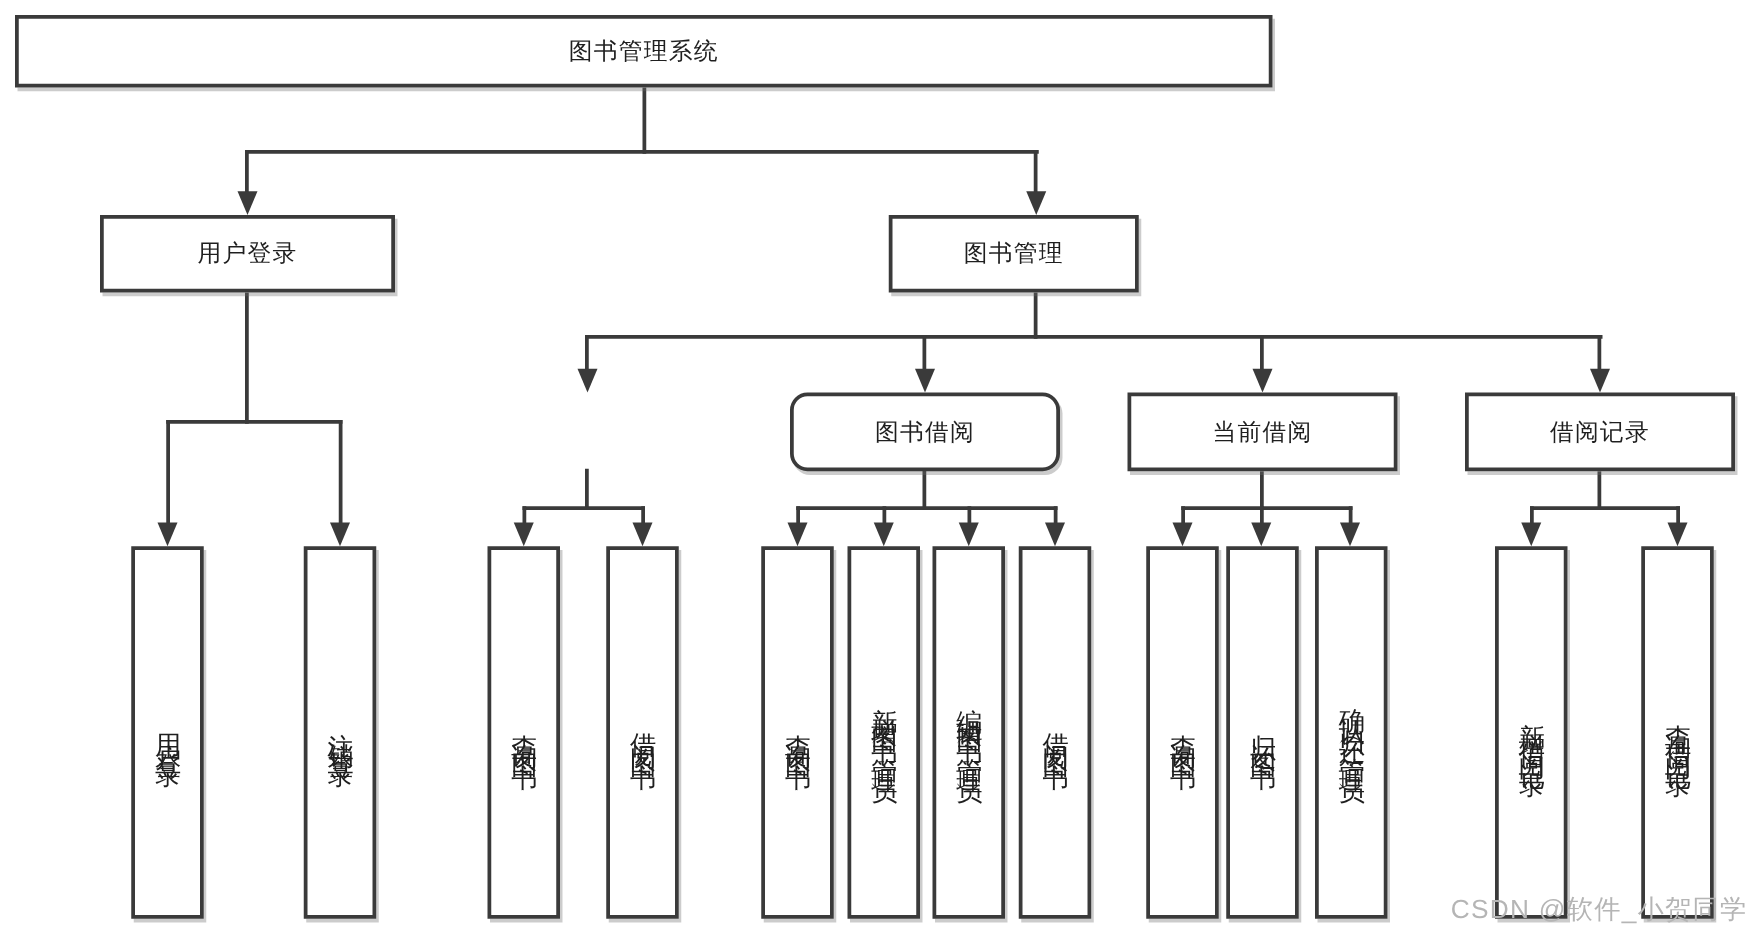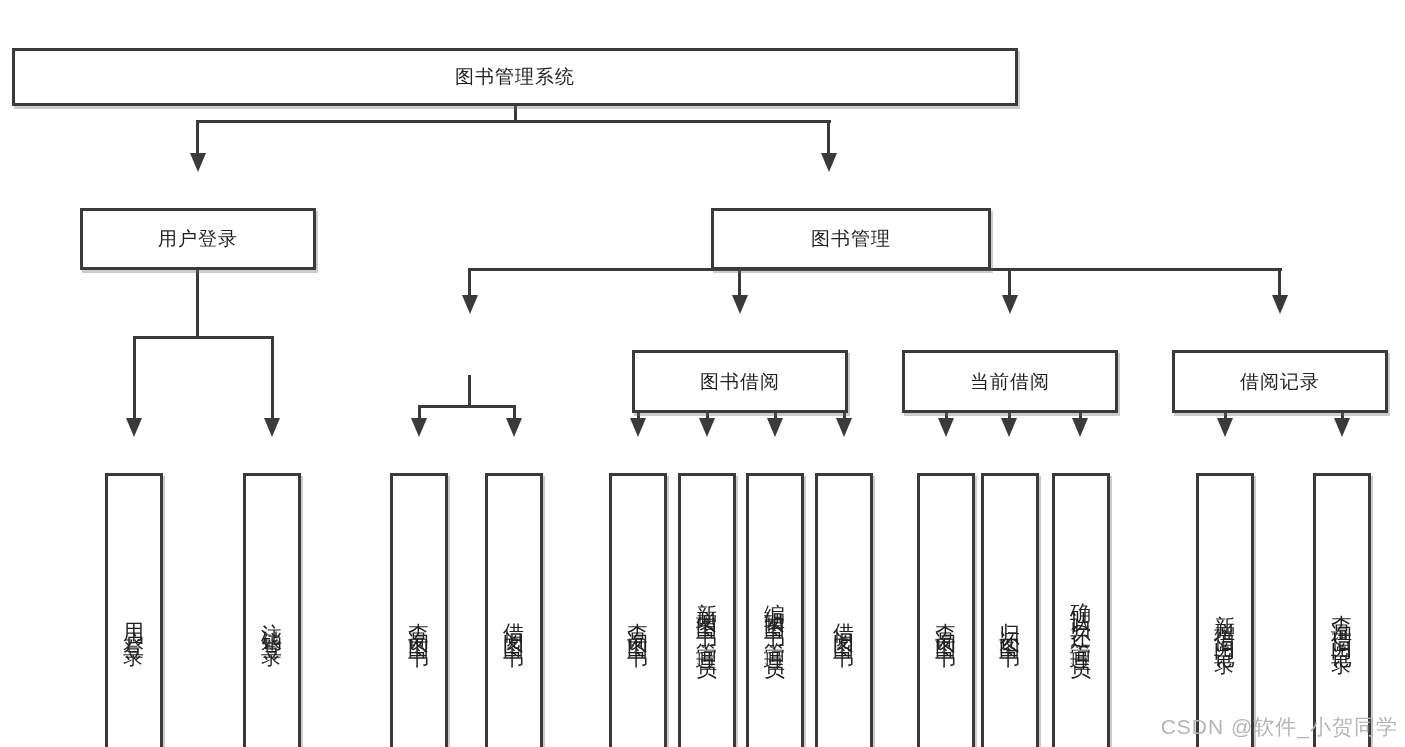--- a/index.html
+++ b/index.html
@@ -21,21 +21,20 @@
   .box {
     position: absolute;
     border: 3px solid var(--line);
     background: var(--bg);
     box-shadow: 2px 3px 0 rgba(110,110,110,0.35);
     display: flex;
     align-items: center;
     justify-content: center;
     color: var(--text);
     z-index: 2;
-    margin-top: 36px;
   }
   .hlabel { font-size: 19px; letter-spacing: 1px; }
   .vbox { width: 58px; height: 298px; }
   .vlabel {
     writing-mode: vertical-rl;
     text-orientation: mixed;
     font-size: 21px;
     letter-spacing: 8px;
     line-height: 1;
     color: var(--text);
@@ -79,21 +78,21 @@
   <div class="vline" style="left:514px; top:66px; height:57px;"></div>
   <div class="hline" style="left:196px; top:120px; width:635px;"></div>
   <div class="vline" style="left:196px; top:120px; height:36px;"></div>
   <div class="arrow" style="left:190px; top:153px;"></div>
   <div class="vline" style="left:827px; top:120px; height:36px;"></div>
   <div class="arrow" style="left:821px; top:153px;"></div>
 
   <div class="box hlabel" style="left:80px; top:172px; width:236px; height:62px;">
     <span>用户登录</span>
   </div>
-  <div class="box hlabel" style="left:711px; top:172px; width:280px; height:62px;">
+  <div class="box hlabel" style="left:711px; top:172px; width:200px; height:62px;">
     <span>图书管理</span>
   </div>
 
   <div class="vline" style="left:196px; top:232px; height:107px;"></div>
   <div class="hline" style="left:133px; top:336px; width:141px;"></div>
   <div class="vline" style="left:133px; top:336px; height:85px;"></div>
   <div class="arrow" style="left:126px; top:418px;"></div>
   <div class="vline" style="left:271px; top:336px; height:85px;"></div>
   <div class="arrow" style="left:264px; top:418px;"></div>
 
@@ -101,21 +100,21 @@
   <div class="hline" style="left:469px; top:268px; width:813px;"></div>
   <div class="vline" style="left:468px; top:268px; height:30px;"></div>
   <div class="arrow" style="left:462px; top:295px;"></div>
   <div class="vline" style="left:738px; top:268px; height:30px;"></div>
   <div class="arrow" style="left:732px; top:295px;"></div>
   <div class="vline" style="left:1008px; top:268px; height:30px;"></div>
   <div class="arrow" style="left:1002px; top:295px;"></div>
   <div class="vline" style="left:1278px; top:268px; height:30px;"></div>
   <div class="arrow" style="left:1272px; top:295px;"></div>
 
-  <div class="box hlabel" style="left:632px; top:314px; width:216px; height:63px;">
+  <div class="box hlabel" style="left:632px; top:314px; width:216px; height:63px;border-radius:14px;">
     <span>图书借阅</span>
   </div>
   <div class="box hlabel" style="left:902px; top:314px; width:216px; height:63px;">
     <span>当前借阅</span>
   </div>
   <div class="box hlabel" style="left:1172px; top:314px; width:216px; height:63px;">
     <span>借阅记录</span>
   </div>
 
   <div class="vline" style="left:468px; top:375px; height:33px;"></div>

